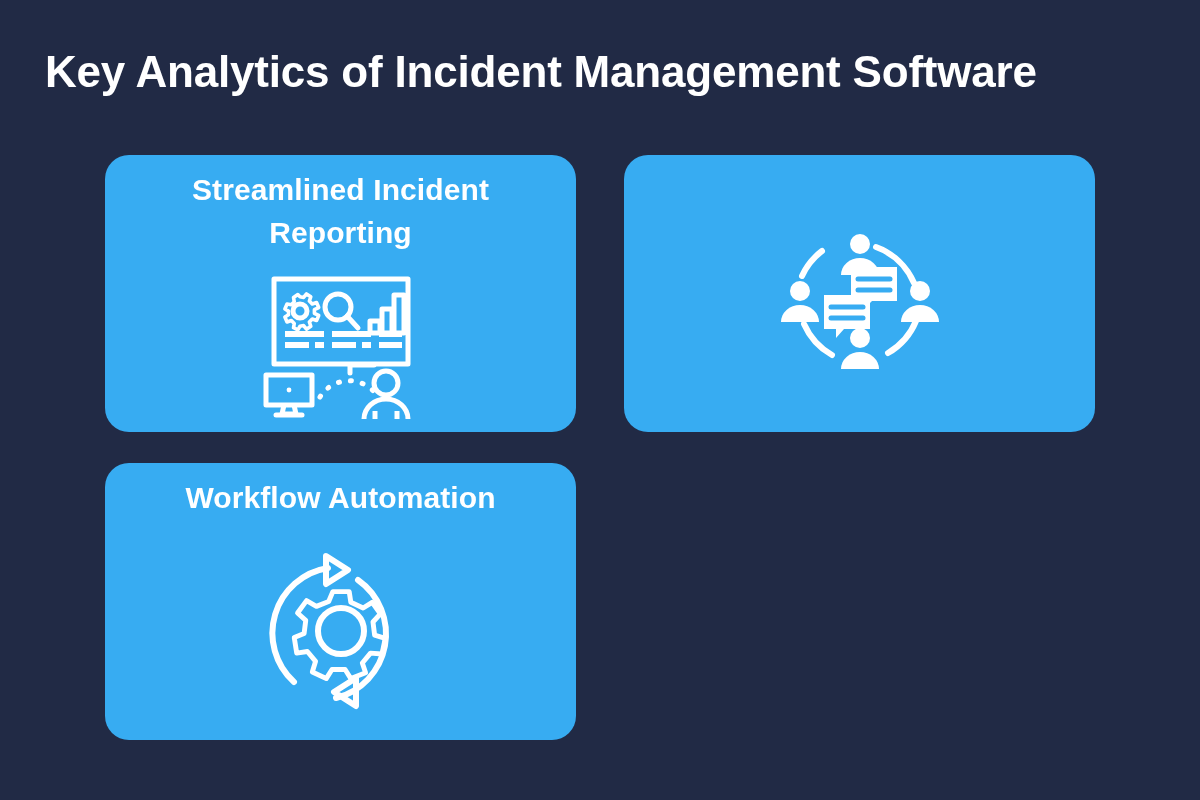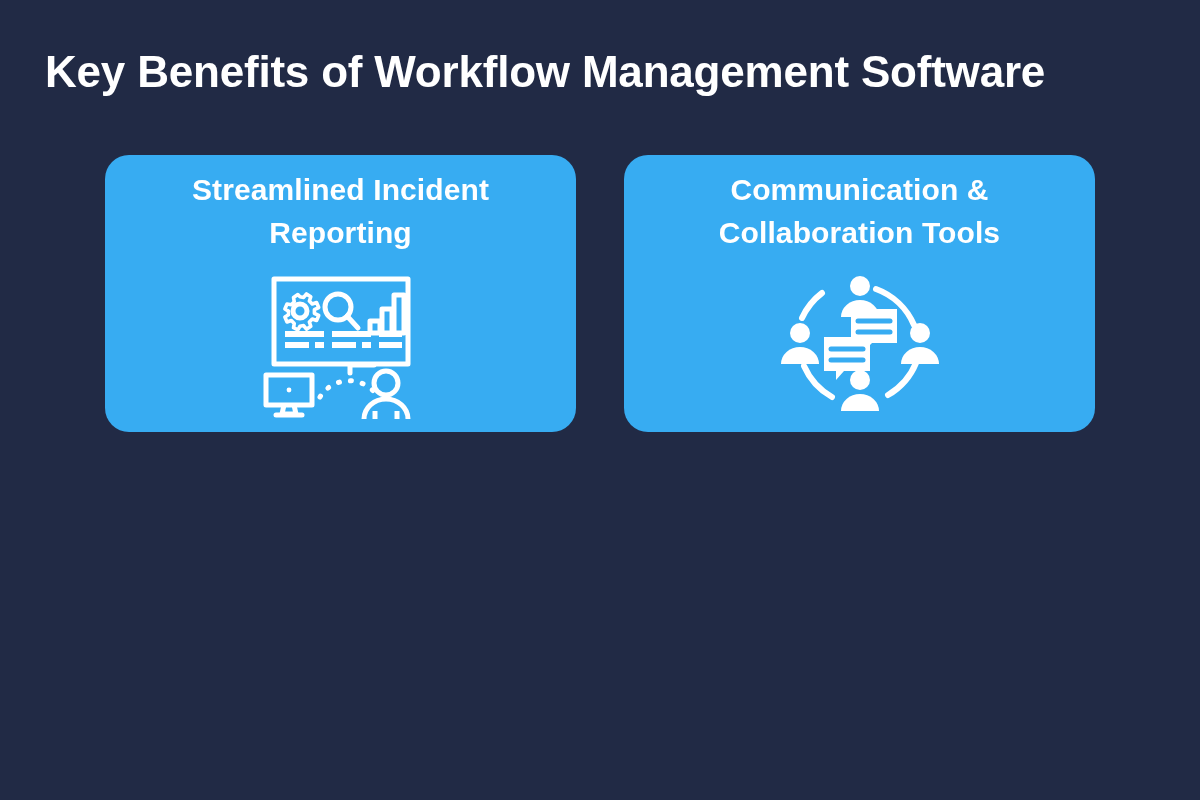--- a/index.html
+++ b/index.html
@@ -85,21 +85,21 @@
   .icon-report  { width: 170px; height: 150px; }
   .icon-collab  { width: 160px; height: 158px; }
   .icon-analytics { width: 178px; height: 128px; }
   .icon-workflow  { width: 158px; height: 158px; }
 </style>
 </head>
 <body>
 
 <div id="infographic">
 
-  <h1 class="page-title">Key Benefits of Workflow Management Software</h1>
+  <h1 class="page-title">Key Analytics of Incident Management Software</h1>
 
   <div class="card-grid">
 
     <div class="card">
       <div class="card-title">Streamlined Incident Reporting</div>
       <div class="card-icon">
         <svg class="icon-report" viewBox="0 0 170 150" fill="none" stroke="#ffffff" stroke-width="5">
 
           <path d="M18 10 H152 V95 H18 Z" stroke-linejoin="round"></path>
 
@@ -149,21 +149,20 @@
             <circle cx="0" cy="10" r="12"></circle>
             <path d="M-22 46 A22 20 0 0 1 22 46" stroke-linejoin="round"></path>
             <line x1="-11" y1="38" x2="-11" y2="47"></line>
             <line x1="11" y1="38" x2="11" y2="47"></line>
           </g>
         </svg>
       </div>
     </div>
 
     <div class="card">
-      <div class="card-title">Communication &amp; Collaboration Tools</div>
       <div class="card-icon">
         <svg class="icon-collab" viewBox="0 0 160 158" fill="none">
 
           <g stroke="#ffffff" stroke-width="6" stroke-linecap="round" fill="none">
             <path d="M42 28 A66 66 0 0 0 22 53"></path>
             <path d="M96 24 A66 66 0 0 1 134 60"></path>
             <path d="M136 98 A66 66 0 0 1 108 130"></path>
             <path d="M52 132 A66 66 0 0 1 24 101"></path>
           </g>
 
@@ -200,15 +199,35 @@
             <g stroke="#37acf2" stroke-width="5" stroke-linecap="round">
               <line x1="51" y1="84" x2="83" y2="84"></line>
               <line x1="51" y1="95" x2="83" y2="95"></line>
             </g>
           </g>
         </svg>
       </div>
     </div>
 
 
+    <div class="card">
+      <div class="card-title">Workflow Automation</div>
+      <div class="card-icon">
+        <svg class="icon-workflow" viewBox="0 0 158 158" fill="none" stroke="#ffffff" stroke-width="6" stroke-linecap="round" stroke-linejoin="round">
+
+          <path d="M66 16 A66 66 0 0 0 32 130"></path>
+
+          <path d="M96 28 A66 66 0 0 1 74 146"></path>
+
+          <path d="M64 4 L86 18 L64 32 Z"></path>
+
+          <path d="M94 126 L72 140 L94 154 Z"></path>
+
+          <g transform="translate(79,79)">
+            <path d="M-10 -48 H10 L12 -35 L27 -28 L38 -35 L48 -21 L39 -11 L41 5 L54 9 L50 28 L36 27 L26 39 L30 51 L12 58 L5 47 L-11 47 L-18 58 L-35 50 L-31 37 L-41 25 L-54 27 L-57 8 L-45 3 L-43 -13 L-53 -22 L-42 -37 L-30 -30 L-15 -36 Z" transform="scale(0.82)"></path>
+            <circle cx="0" cy="0" r="23"></circle>
+          </g>
+        </svg>
+      </div>
+    </div>
 
   </div>
 </div>
 
 </body></html>

